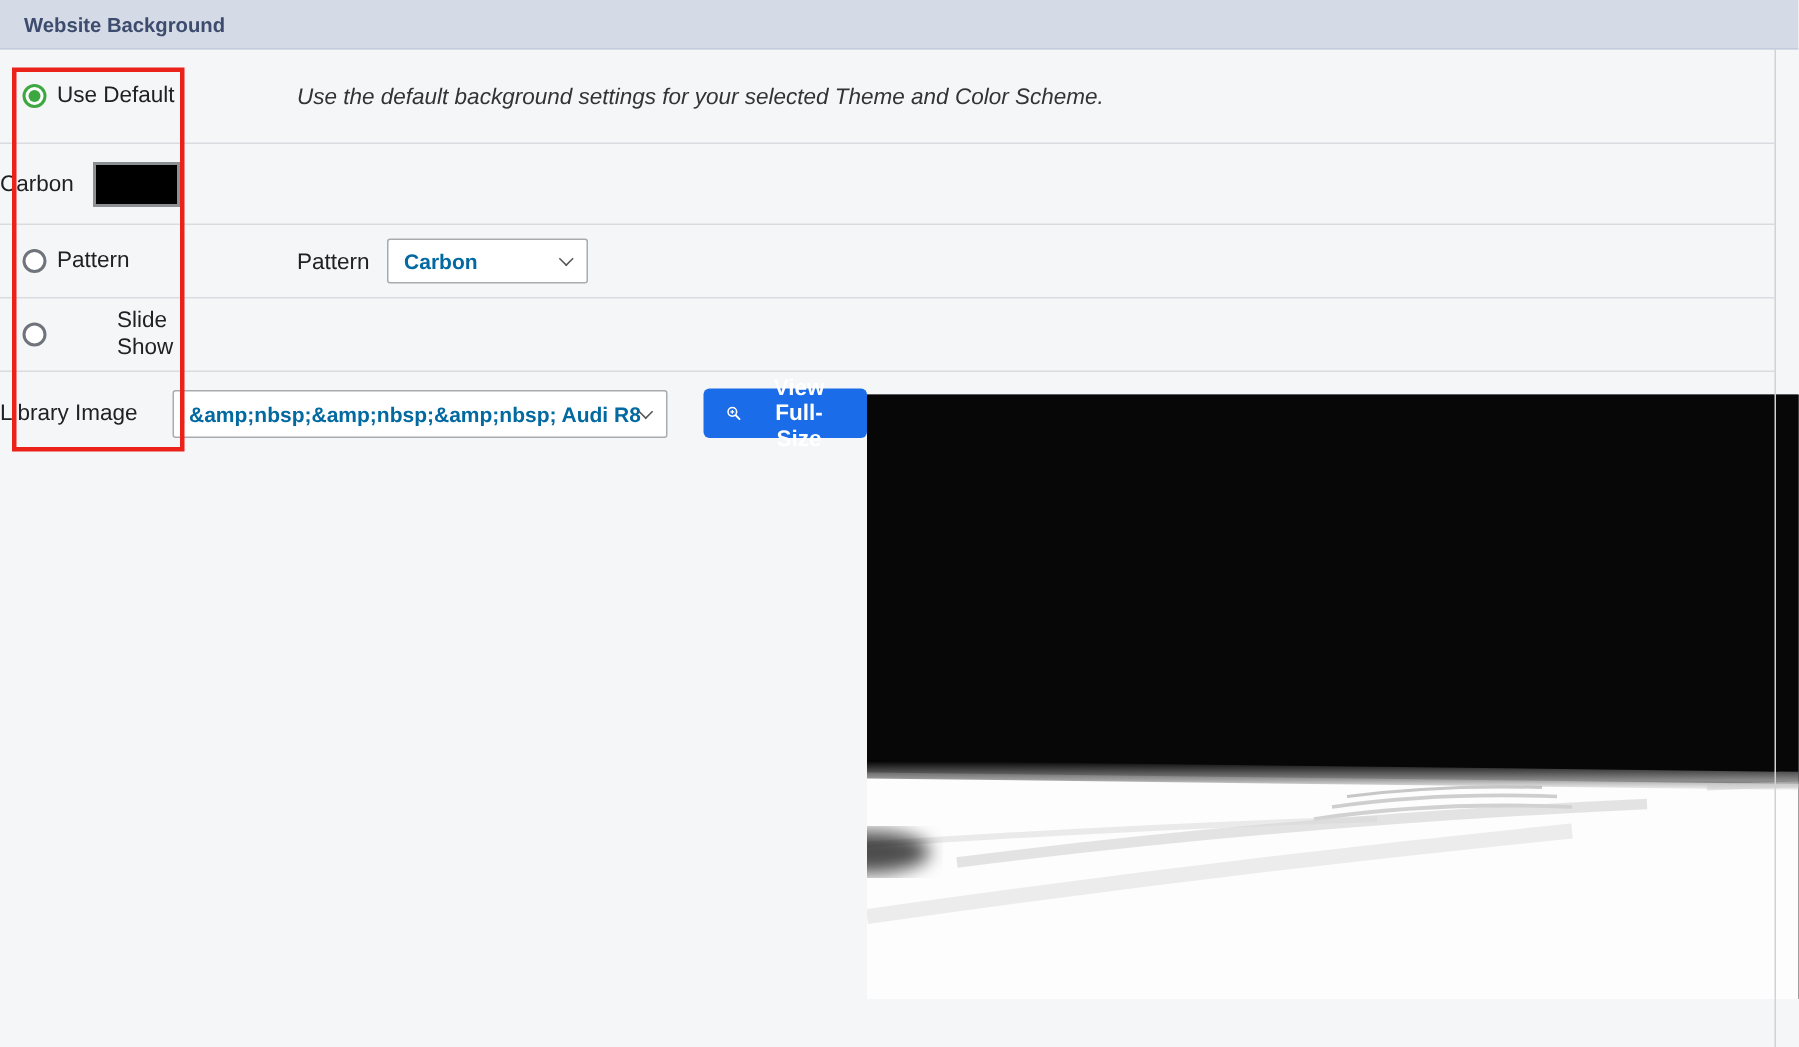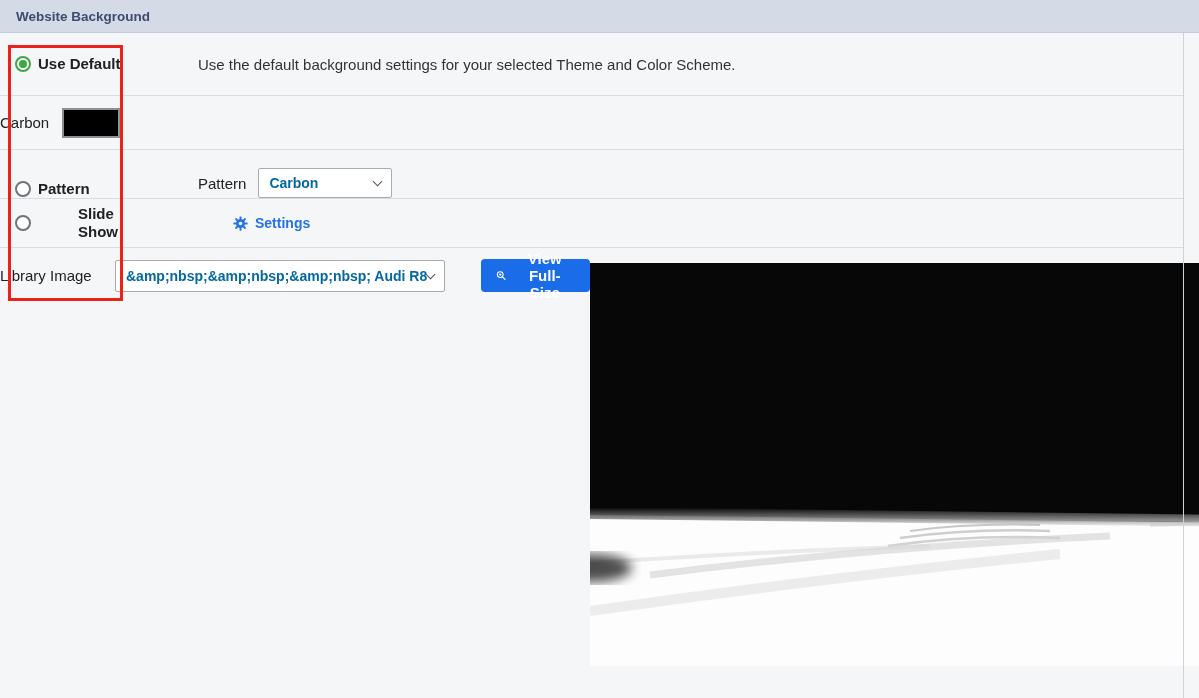--- a/index.html
+++ b/index.html
@@ -7,36 +7,36 @@
   body { font-family:"Liberation Sans","DejaVu Sans",sans-serif; background:#f5f6f8; overflow:hidden; }
   .page { position:relative; width:1199px; height:698px; background:#f5f6f8; }
 
   
   .hdr { height:33px; background:#d4dbe7; border-bottom:1px solid #c3ccdb;
          display:flex; align-items:center; padding-left:16px; }
   .hdr span { font-size:13.5px; font-weight:bold; color:#3d4c6e; }
 
   
   .row { display:flex; border-bottom:1px solid #dadbe0; width:1183px; }
-  .r1 { height:63px; } .r2 { height:54px; } .r3 { height:49px;align-items:flex-end; } .r4 { height:49px; }
+  .r1 { height:63px; } .r2 { height:54px; } .r3 { height:49px; } .r4 { height:49px; }
   .r5 { border-bottom:none; height:414px; }
   .cell-l { flex:0 0 198px; display:flex; align-items:center; padding-left:15px; }
   .cell-r { flex:1; display:flex; align-items:center; }
   .r5 .cell-r { flex-direction:row; align-items:flex-start; justify-content:flex-start; padding-top:11px; }
 
   
   .radio-opt { display:flex; align-items:center; gap:7px; cursor:pointer; }
   .rb { width:16px; height:16px; border:2px solid #6f747c; border-radius:50%;
         display:inline-flex; align-items:center; justify-content:center; flex:0 0 16px; background:#fff; }
   .rb.sel { border-color:#3da840; }
   .rb.sel::after { content:""; width:8px; height:8px; border-radius:50%; background:#3da840; }
-  .olbl { font-size:15px; font-weight:bold; color:#202124; line-height:1.2; }
+  .olbl { font-size:15px; font-weight:normal; color:#202124; line-height:1.2; }
   .olbl.narrow { width:44px;margin-left:40px; }
 
-  .desc { font-size:15px; color:#333; }
+  .desc { font-size:15px; color:#333;font-style:italic; }
   .flbl { font-size:15px; color:#202124; }
 
   
   .swatch { width:58px; height:30px; background:#000; border:2px solid #8c8f94; margin-left:13px; cursor:pointer; }
 
   
   .select { background:#fff; border:1px solid #a9abaf; border-radius:2px; height:30px;
             display:flex; align-items:center; padding:0 10px; cursor:pointer; }
   .sel-text { font-size:14px; font-weight:bold; color:#0369a1; white-space:nowrap; overflow:hidden; }
   .chev { width:7px; height:7px; border-right:1.7px solid #555; border-bottom:1.7px solid #555;
@@ -45,21 +45,21 @@
   .lib-select { width:350px; height:32px; }
 
   
   .settings-link { display:flex; align-items:center; gap:7px; margin-left:35px; cursor:pointer; }
   .settings-link span { font-size:14px; font-weight:bold; color:#2472e8; }
 
   
   .lib-controls { display:flex; align-items:center; }
   .libl { width:103px; flex:0 0 103px; }
   .lib-select { margin-left:12px; }
-  .btn-view { margin-left:36px; height:33px; background:#1b6ce8; color:#fff; border:none; border-radius:4px;
+  .btn-view { margin-left:24px; height:33px; background:#1b6ce8; color:#fff; border:none; border-radius:4px;
               display:flex; align-items:center; gap:8px; padding:0 15px; font-size:15px; font-weight:bold;
               font-family:inherit; cursor:pointer; }
   .preview { margin-top:4px; width:984px; height:403px; background:#000; }
   .preview svg { display:block; }
 
   
   .red-box { position:absolute; left:8px; top:45px; width:115px; height:256px;
              border:3px solid #ea221a; pointer-events:none; }
   .panel-edge { position:absolute; left:1183px; top:33px; width:1px; height:665px; background:#cfd2d8; }
 </style>
@@ -106,39 +106,20 @@
       </div>
     </div>
   </div>
 
   <div class="row r4">
     <div class="cell-l">
       <label class="radio-opt">
         <span class="rb"></span>
         <span class="olbl narrow">Slide Show</span>
       </label>
-    </div>
-    <div class="cell-r">
-      <div class="settings-link">
-        <svg width="15" height="15" viewBox="0 0 20 20">
-          <g fill="#2472e8">
-            <rect x="8.7" y="0.5" width="2.6" height="4.5" rx="1"></rect>
-            <rect x="8.7" y="15" width="2.6" height="4.5" rx="1"></rect>
-            <rect x="8.7" y="0.5" width="2.6" height="4.5" rx="1" transform="rotate(45 10 10)"></rect>
-            <rect x="8.7" y="15" width="2.6" height="4.5" rx="1" transform="rotate(45 10 10)"></rect>
-            <rect x="8.7" y="0.5" width="2.6" height="4.5" rx="1" transform="rotate(90 10 10)"></rect>
-            <rect x="8.7" y="15" width="2.6" height="4.5" rx="1" transform="rotate(90 10 10)"></rect>
-            <rect x="8.7" y="0.5" width="2.6" height="4.5" rx="1" transform="rotate(135 10 10)"></rect>
-            <rect x="8.7" y="15" width="2.6" height="4.5" rx="1" transform="rotate(135 10 10)"></rect>
-            <circle cx="10" cy="10" r="6"></circle>
-          </g>
-          <circle cx="10" cy="10" r="2.4" fill="#f5f6f8"></circle>
-        </svg>
-        <span>Settings</span>
-      </div>
     </div>
   </div>
 
   <div class="row r5">
     <div class="cell-r">
       <div class="lib-controls">
         <span class="flbl libl">Library Image</span>
         <div class="select lib-select">
           <span class="sel-text">&amp;amp;nbsp;&amp;amp;nbsp;&amp;amp;nbsp; Audi R8</span>
           <span class="chev"></span>

